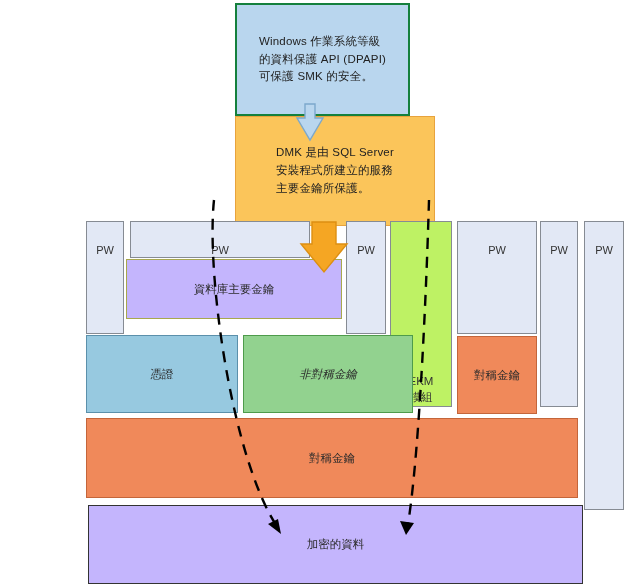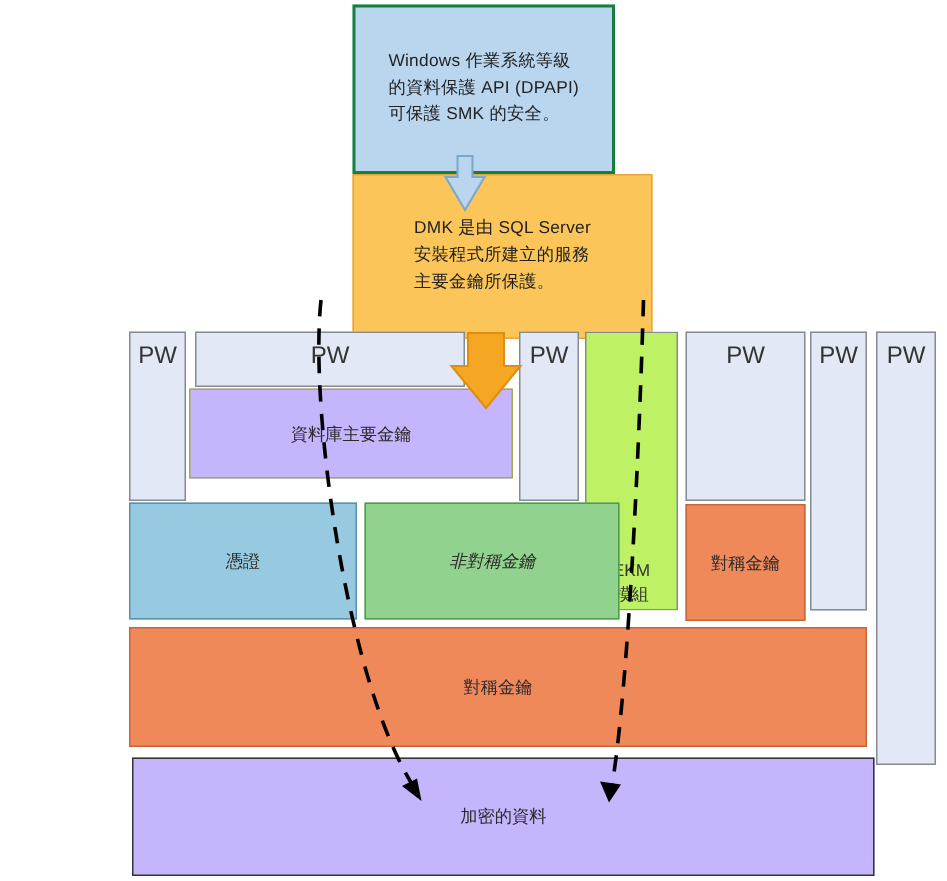--- a/index.html
+++ b/index.html
@@ -33,23 +33,23 @@
   }
   #dpapi-callout .txt{padding:0 12px;text-align:left;}
   #dmk-callout .txt{padding:0 14px;text-align:left;}
 
   
   #overlay{position:absolute;left:0;top:0;width:631px;height:587px;pointer-events:none;}
 
   
   .pw{
     background:#e2e8f5;border:1.6px solid #868b93;
-    color:#333;font-size:16px;
+    color:#333;font-size:11px;
     display:flex;justify-content:center;
-    padding-top:7px;
+    padding-top:22px;
   }
   .keybox{
     border:1.6px solid #555;
     display:flex;align-items:center;justify-content:center;
     font-size:11.5px;color:#2b2b2b;
   }
   .lbl{pointer-events:none;}
 
   #pw-1{left:86px;top:221px;width:38px;height:113px;}
   #pw-2{left:130px;top:221px;width:180px;height:37px;}

